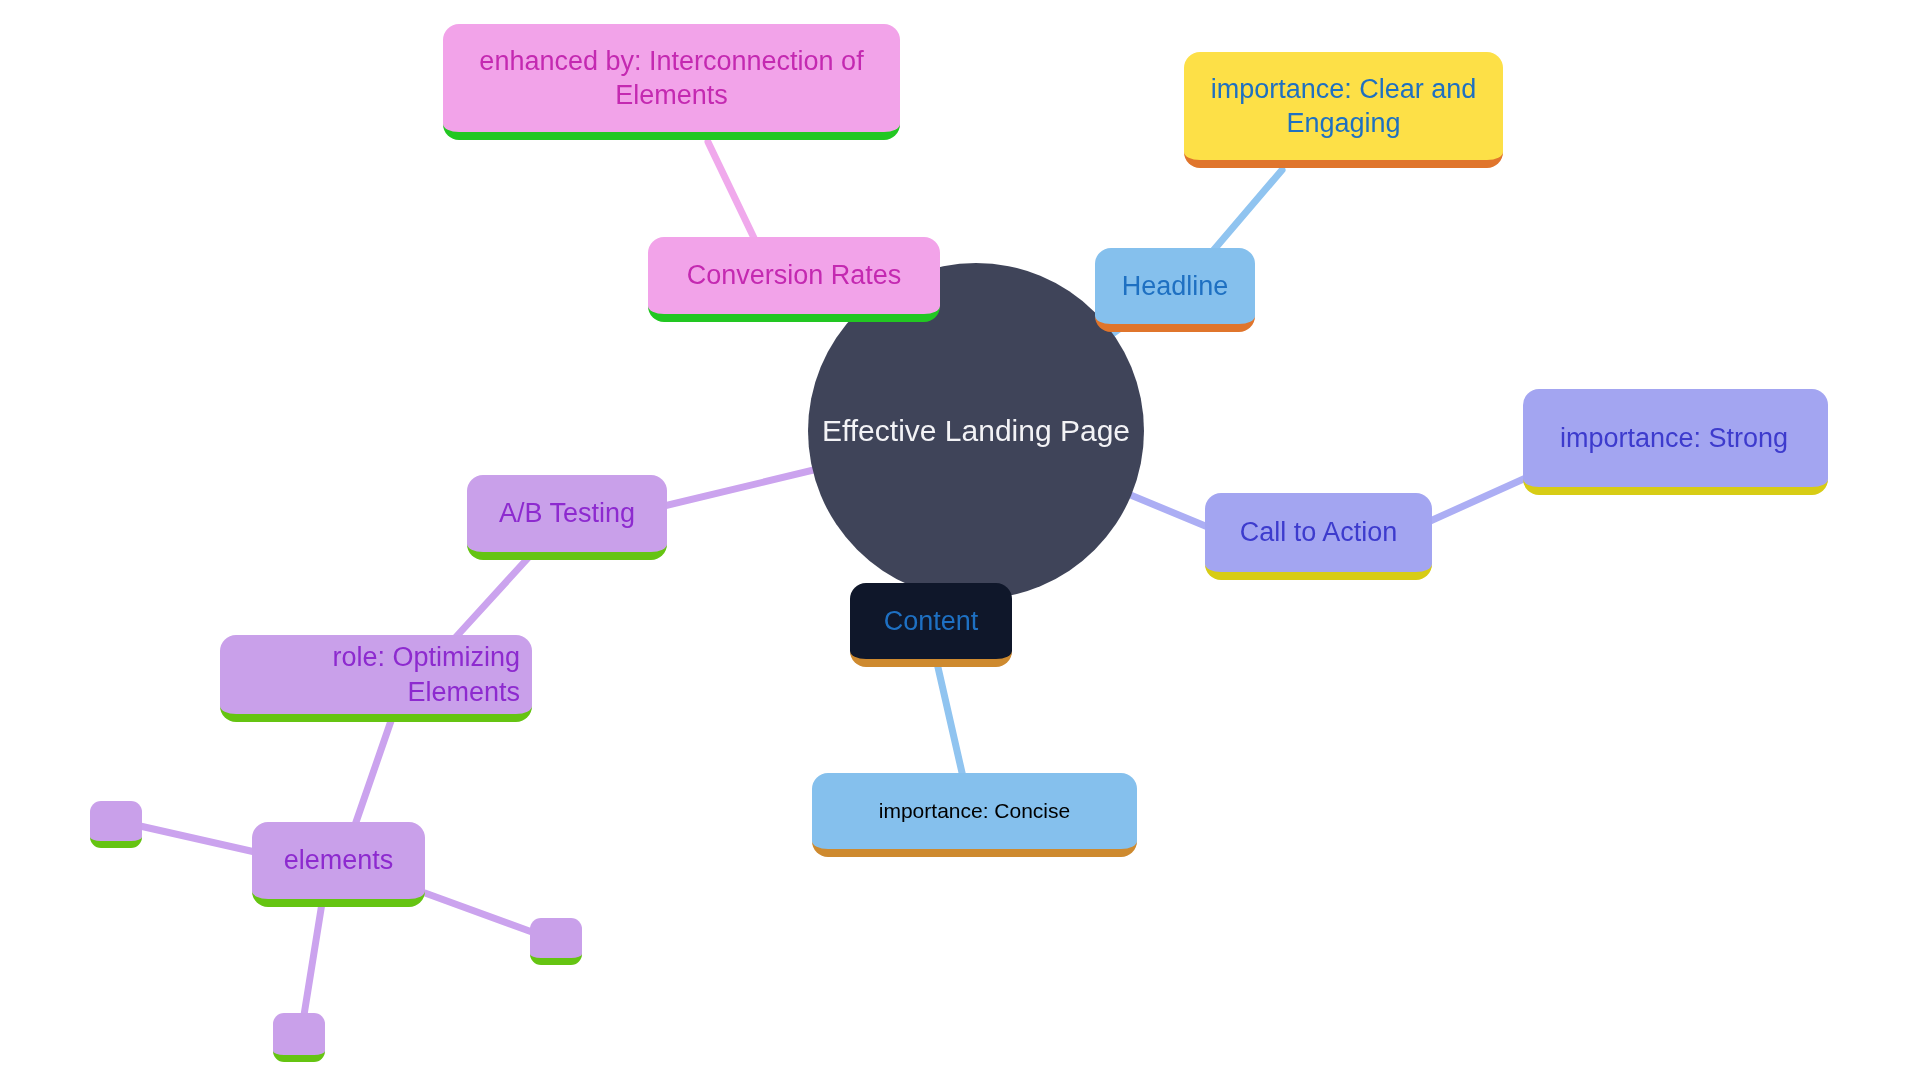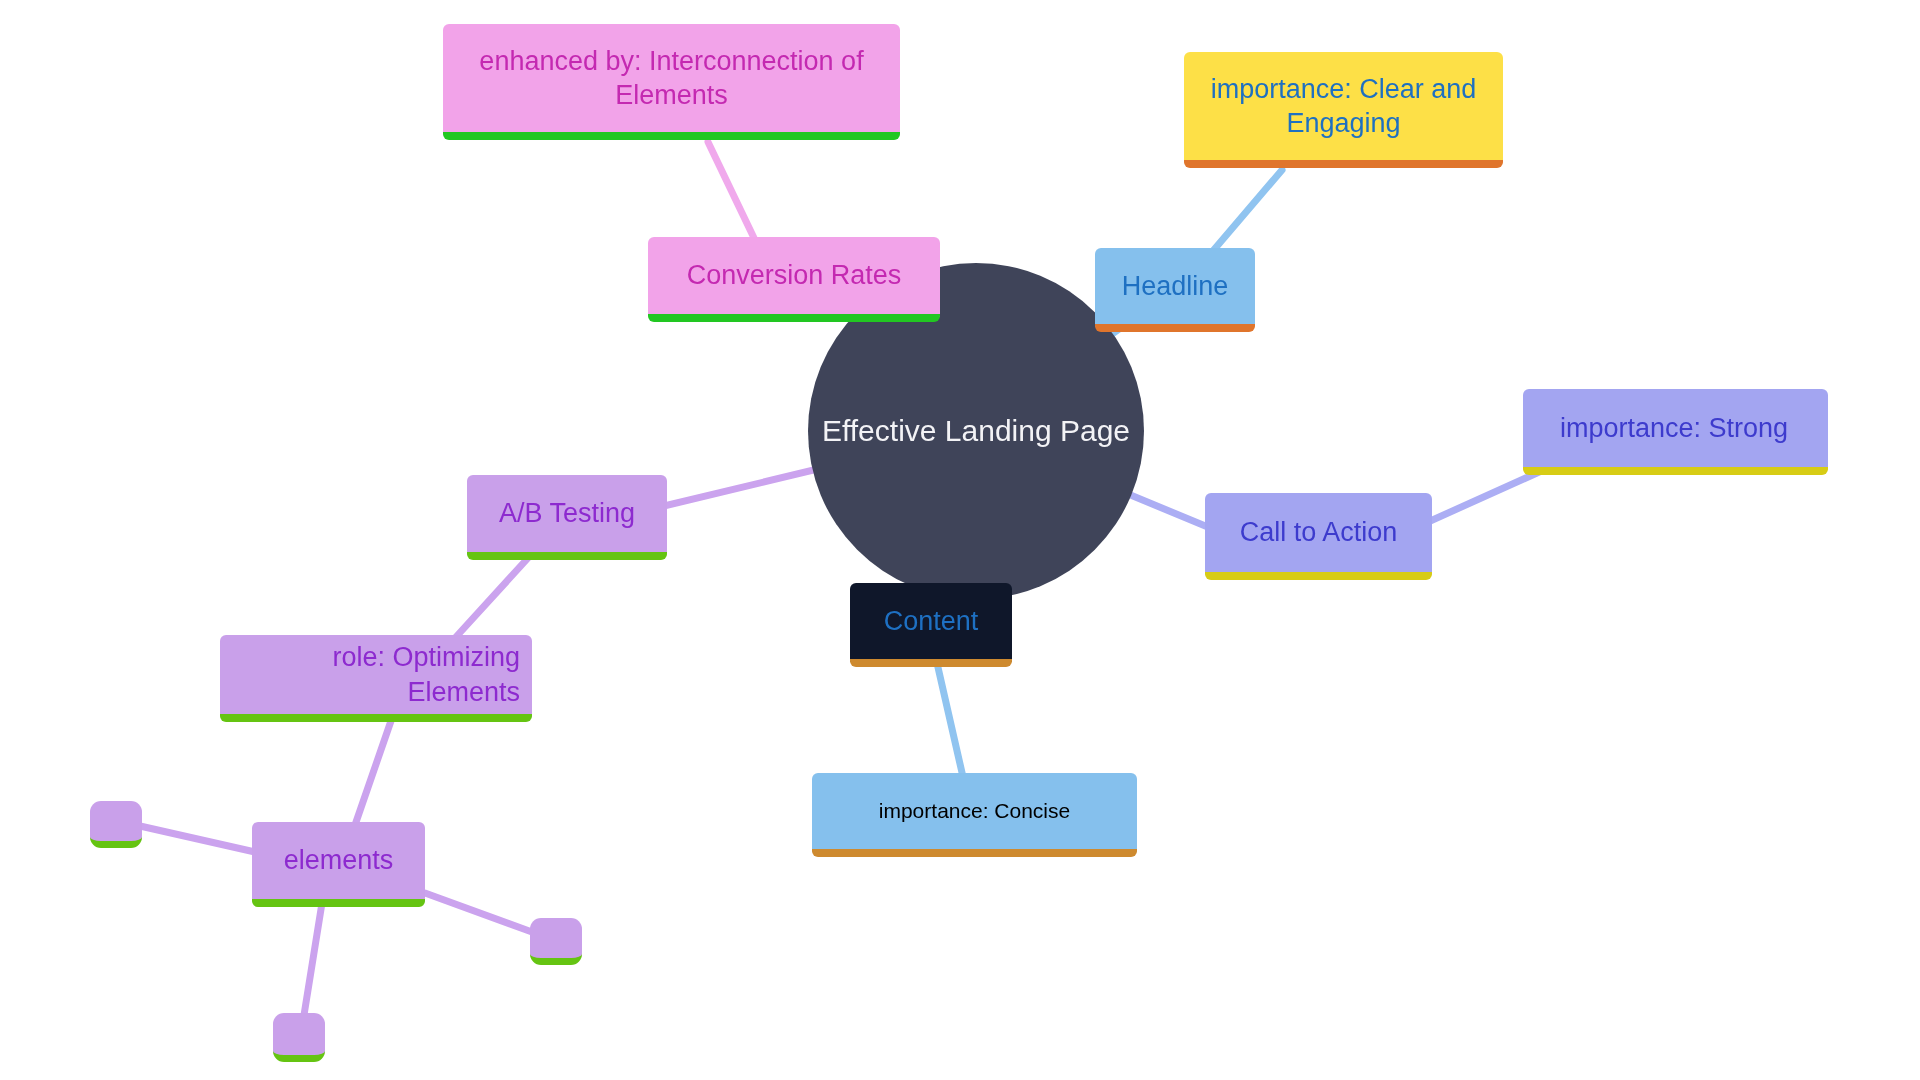--- a/index.html
+++ b/index.html
@@ -22,21 +22,21 @@
     width: 1920px;
     height: 1080px;
   }
   .node {
     position: absolute;
     box-sizing: border-box;
     display: flex;
     align-items: center;
     justify-content: center;
     text-align: center;
-    border-radius: 6px;
+    border-radius: 16px;
     line-height: 1.26;
     padding: 4px 12px;
     font-weight: 400;
     cursor: default;
   }
   .node.small {
     border-radius: 11px;
     padding: 0;
   }
   .node.circle {
@@ -74,21 +74,21 @@
       </div>
       <div class="node" style="left: 1095px; top: 248px; width: 160px; height: 84px; background: rgb(133, 192, 237); color: rgb(30, 112, 194); border-bottom: 8px solid rgb(224, 117, 44); font-size: 27px;">
         <span>Headline</span>
       </div>
       <div class="node" style="left: 1184px; top: 52px; width: 319px; height: 116px; background: #fde047; color: rgb(30, 112, 194); border-bottom: 8px solid rgb(224, 117, 44); font-size: 27px;">
         <span>importance: Clear and Engaging</span>
       </div>
       <div class="node" style="left: 1205px; top: 493px; width: 227px; height: 87px; background: rgb(163, 165, 241); color: rgb(61, 59, 205); border-bottom: 8px solid rgb(215, 204, 21); font-size: 27px;">
         <span>Call to Action</span>
       </div>
-      <div class="node" style="left: 1523px; top: 389px; width: 305px; height: 86px; background: rgb(163, 165, 241); color: rgb(61, 59, 205); border-bottom: 8px solid rgb(215, 204, 21); font-size: 27px; padding-left: 9px;">
+      <div class="node" style="left: 1523px; top: 389px; width: 305px; height: 106px; background: rgb(163, 165, 241); color: rgb(61, 59, 205); border-bottom: 8px solid rgb(215, 204, 21); font-size: 27px; padding-left: 9px;">
         <span>importance: Strong</span>
       </div>
       <div class="node" style="left: 850px; top: 583px; width: 162px; height: 84px; background: #0f172a; color: rgb(30, 112, 194); border-bottom: 8px solid rgb(206, 138, 47); font-size: 27px;">
         <span>Content</span>
       </div>
       <div class="node" style="left: 812px; top: 773px; width: 325px; height: 84px; background: rgb(133, 192, 237); color: #000000; border-bottom: 8px solid rgb(206, 138, 47); font-size: 21px;">
         <span>importance: Concise</span>
       </div>
       <div class="node" style="left: 467px; top: 475px; width: 200px; height: 85px; background: rgb(201, 160, 234); color: rgb(141, 42, 207); border-bottom: 8px solid rgb(101, 196, 18); font-size: 27px;">
         <span>A/B Testing</span>

